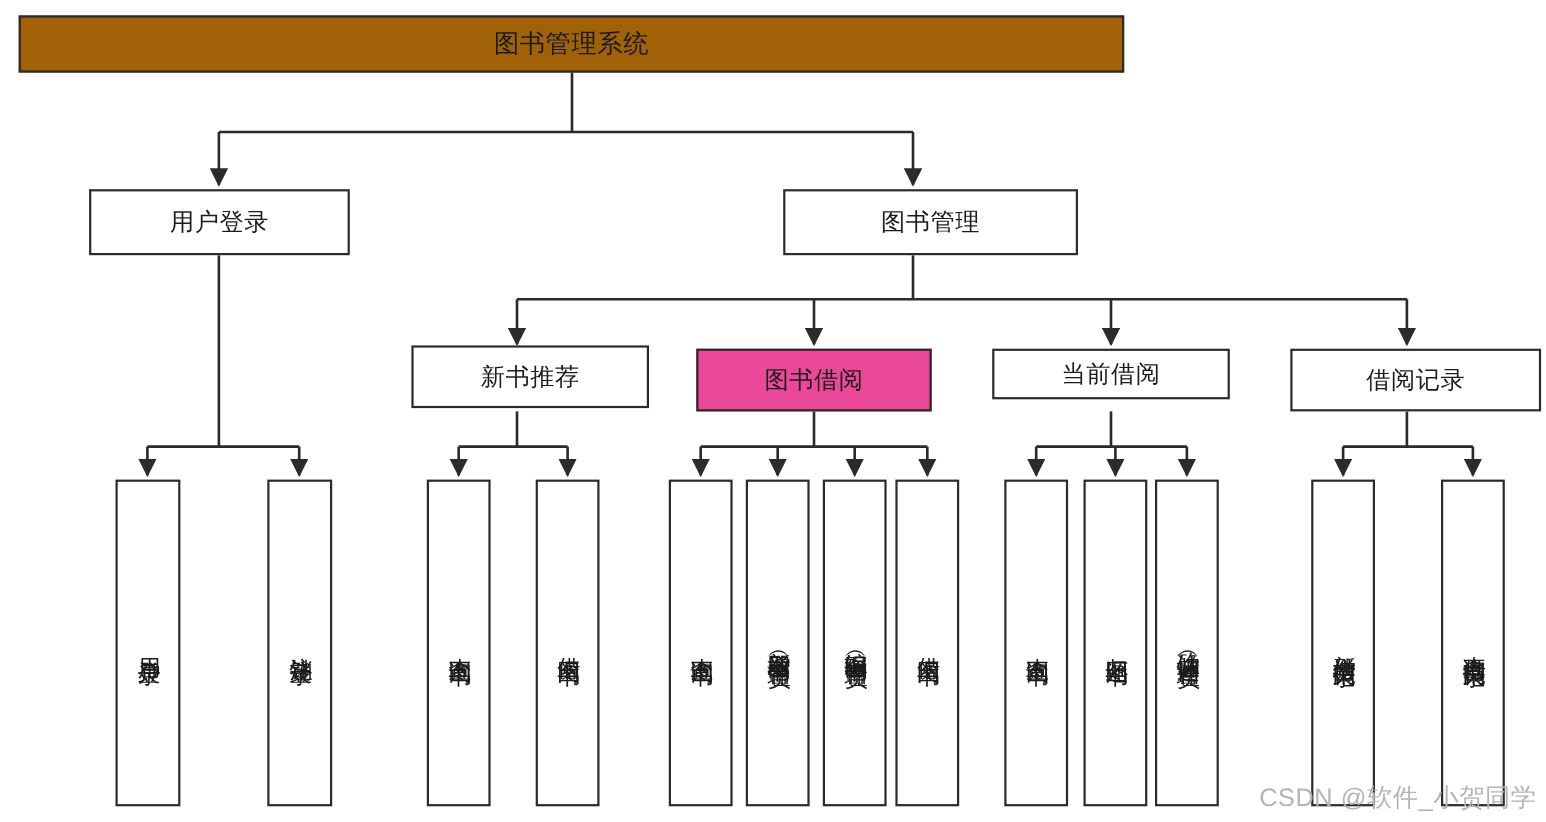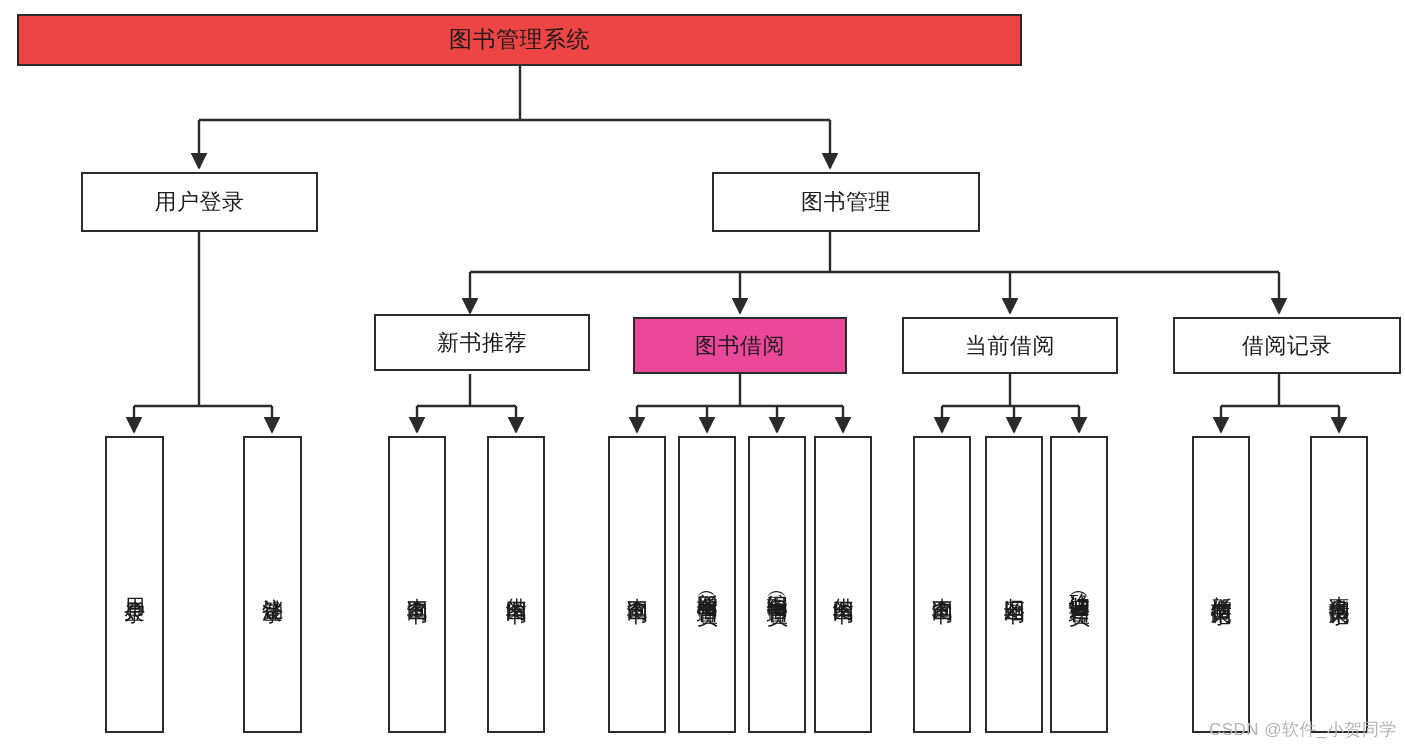--- a/index.html
+++ b/index.html
@@ -62,21 +62,21 @@
     text-orientation: upright;
     font-size: 21px;
     line-height: 1.16;
     letter-spacing: 2px;
     white-space: nowrap;
   }
   #watermark {
     position: absolute;
     right: 8px;
     bottom: 6px;
-    font-size: 17px;
+    font-size: 23px;
     color: #b4b4b4;
     letter-spacing: 0.5px;
     z-index: 5;
     white-space: nowrap;
   }
 </style>
 </head>
 <body>
 
 <div id="canvas">
@@ -125,36 +125,36 @@
       <path d="M 1079 406 L 1079 432" marker-end="url(#arw)"></path>
 
       <path d="M 1279 374 L 1279 406"></path>
       <path d="M 1221 406 L 1339 406"></path>
       <path d="M 1221 406 L 1221 432" marker-end="url(#arw)"></path>
       <path d="M 1339 406 L 1339 432" marker-end="url(#arw)"></path>
     </g>
   </svg>
 
   <div id="node-host">
-      <div class="node horiz root" style="left: 17px; top: 14px; width: 1005px; height: 52px; border-color: rgb(43, 43, 43); background: #ef4444; color: rgb(27, 27, 27);">
+      <div class="node horiz root" style="left: 17px; top: 14px; width: 1005px; height: 52px; border-color: rgb(43, 43, 43); background: #a16207; color: rgb(27, 27, 27);">
         <span class="label">图书管理系统</span>
       </div>
       <div class="node horiz" style="left: 81px; top: 172px; width: 237px; height: 60px; border-color: rgb(43, 43, 43); background: rgb(255, 255, 255); color: rgb(27, 27, 27);">
         <span class="label">用户登录</span>
       </div>
       <div class="node horiz" style="left: 712px; top: 172px; width: 268px; height: 60px; border-color: rgb(43, 43, 43); background: rgb(255, 255, 255); color: rgb(27, 27, 27);">
         <span class="label">图书管理</span>
       </div>
       <div class="node horiz" style="left: 362px; top: 314px; width: 216px; height: 57px; border-color: rgb(43, 43, 43); background: rgb(255, 255, 255); color: rgb(27, 27, 27); margin-left: 12px;">
         <span class="label">新书推荐</span>
       </div>
       <div class="node horiz" style="left: 633px; top: 317px; width: 214px; height: 57px; border-color: rgb(43, 43, 43); background: #ec4899; color: rgb(27, 27, 27);">
         <span class="label">图书借阅</span>
       </div>
-      <div class="node horiz" style="left: 902px; top: 317px; width: 216px; height: 57px; border-color: rgb(43, 43, 43); background: rgb(255, 255, 255); color: rgb(27, 27, 27);">
+      <div class="node horiz" style="left: 902px; top: 317px; width: 216px; height: 46px; border-color: rgb(43, 43, 43); background: rgb(255, 255, 255); color: rgb(27, 27, 27);">
         <span class="label">当前借阅</span>
       </div>
       <div class="node horiz" style="left: 1173px; top: 317px; width: 228px; height: 57px; border-color: rgb(43, 43, 43); background: rgb(255, 255, 255); color: rgb(27, 27, 27);">
         <span class="label">借阅记录</span>
       </div>
       <div class="node vert" style="left: 105px; top: 436px; width: 59px; height: 297px; border-color: rgb(43, 43, 43); background: rgb(255, 255, 255); color: rgb(27, 27, 27);">
         <span class="label">用户登录</span>
       </div>
       <div class="node vert" style="left: 243px; top: 436px; width: 59px; height: 297px; border-color: rgb(43, 43, 43); background: rgb(255, 255, 255); color: rgb(27, 27, 27);">
         <span class="label">注销登录</span>

